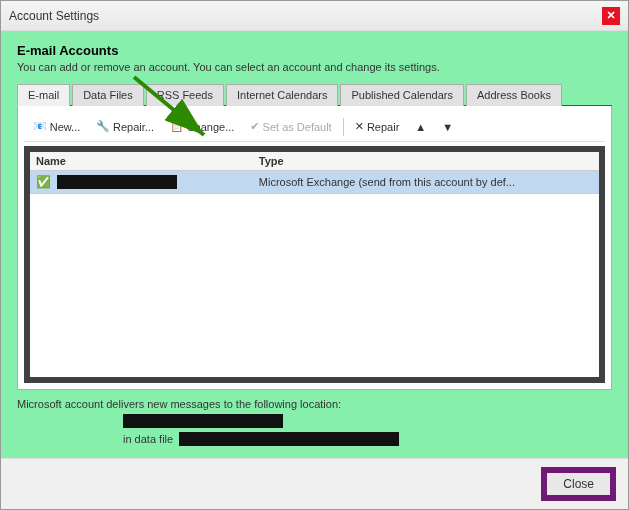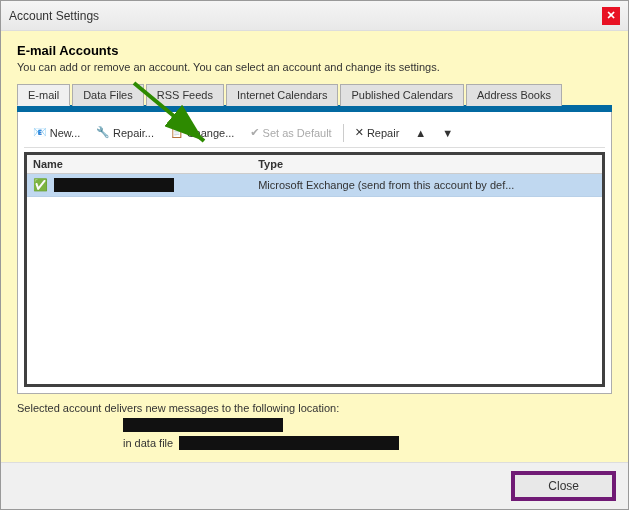--- a/index.html
+++ b/index.html
@@ -9,21 +9,21 @@
       background: #c0c0c0;
       display: flex;
       align-items: center;
       justify-content: center;
       width: 629px;
       height: 510px;
     }
     .window {
       width: 629px;
       height: 510px;
-      background: #fef9c3;
+      background: #86efac;
       border: 1px solid #999;
       box-shadow: 2px 2px 8px rgba(0,0,0,0.4);
       display: flex;
       flex-direction: column;
     }
     .title-bar {
       background: #fff;
       height: 30px;
       display: flex;
       align-items: center;
@@ -65,21 +65,21 @@
       margin-bottom: 3px;
     }
     .header-desc {
       font-size: 11px;
       color: #333;
       margin-left: 0;
     }
     .tabs-container {
       display: flex;
       flex-wrap: nowrap;
-      border-bottom: 7px solid #0369a1;
+      border-bottom: 1px solid #0369a1;
       margin-bottom: 0;
     }
     .tab {
       padding: 4px 10px;
       border: 1px solid #adadad;
       border-bottom: none;
       background: #e1e1e1;
       cursor: pointer;
       font-size: 11px;
       color: #333;
@@ -124,21 +124,21 @@
     }
     .toolbar-btn.disabled { color: #aaa; cursor: default; }
     .toolbar-separator {
       width: 1px;
       height: 18px;
       background: #ccc;
       margin: 0 2px;
     }
     .table-container {
       flex: 1;
-      border: 3px solid #404040;
+      border: 6px solid #404040;
       overflow: hidden;
     }
     .table-header {
       display: flex;
       background: #f5f5f5;
       border-bottom: 1px solid #ccc;
       padding: 3px 6px;
     }
     .table-header-cell {
       font-size: 11px;
@@ -183,23 +183,23 @@
       display: inline-block;
     }
     .bottom-bar {
       display: flex;
       justify-content: flex-end;
       padding: 8px 12px;
       border-top: 1px solid #ddd;
       background: #f0f0f0;
     }
     .close-dialog-btn {
-      padding: 4px 33px;
+      padding: 4px 16px;
       background: #e8e8e8;
-      border: 4px solid #701a75;
+      border: 6px solid #701a75;
       cursor: pointer;
       font-size: 12px;
       color: #333;
       text-align: right;
     }
 
     
     .arrow-overlay {
       position: absolute;
       top: -45px;
@@ -288,21 +288,21 @@
           <div class="row-name">
             <span class="row-icon">✅</span>
             <span class="redacted" style="width: 120px;"></span>
           </div>
           <div class="row-type">Microsoft Exchange (send from this account by def...</div>
         </div>
       </div>
     </div>
 
     <div class="footer-section">
-      <div style="margin-bottom:4px;">Selected account delivers new messages to the following location:</div>
+      <div style="margin-bottom:4px;">Microsoft account delivers new messages to the following location:</div>
       <div class="footer-row">
         <span style="margin-left:100px;"></span>
         <span class="redacted-wide" style="width:160px;"></span>
       </div>
       <div class="footer-row">
         <span style="margin-left:100px;"></span>
         <span>in data file</span>
         <span class="redacted-wide" style="width:220px;"></span>
       </div>
     </div>

